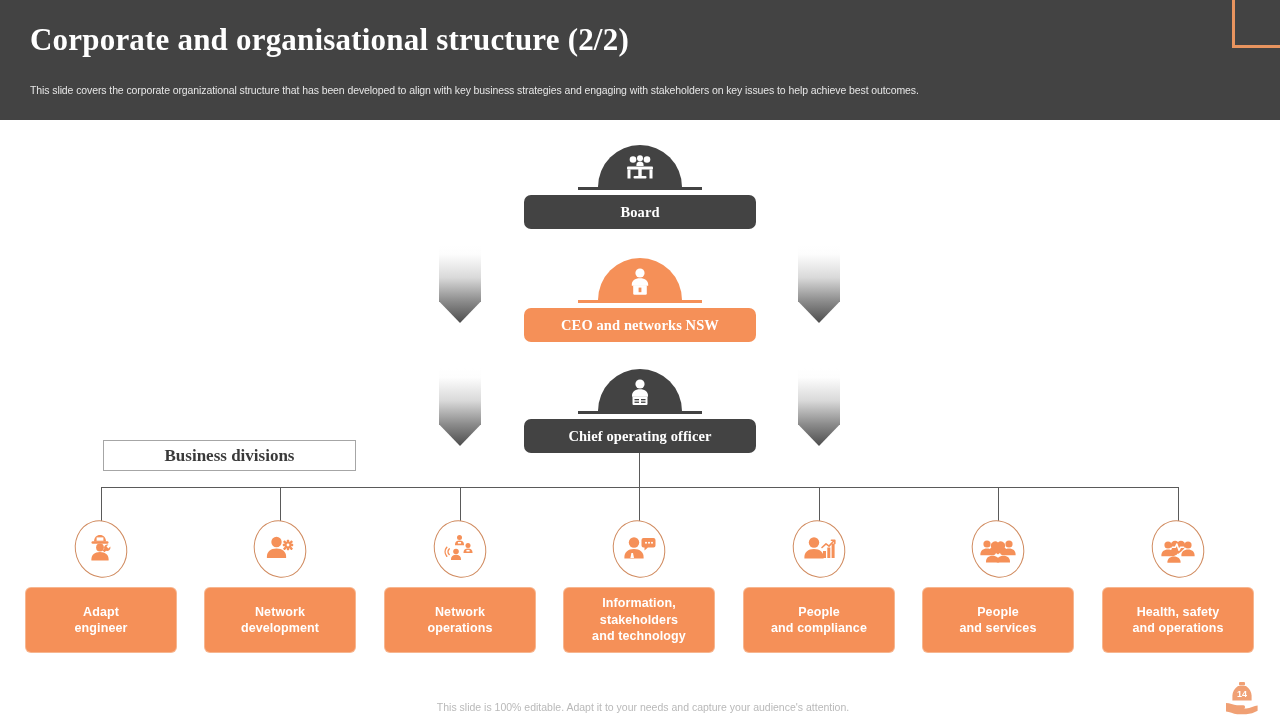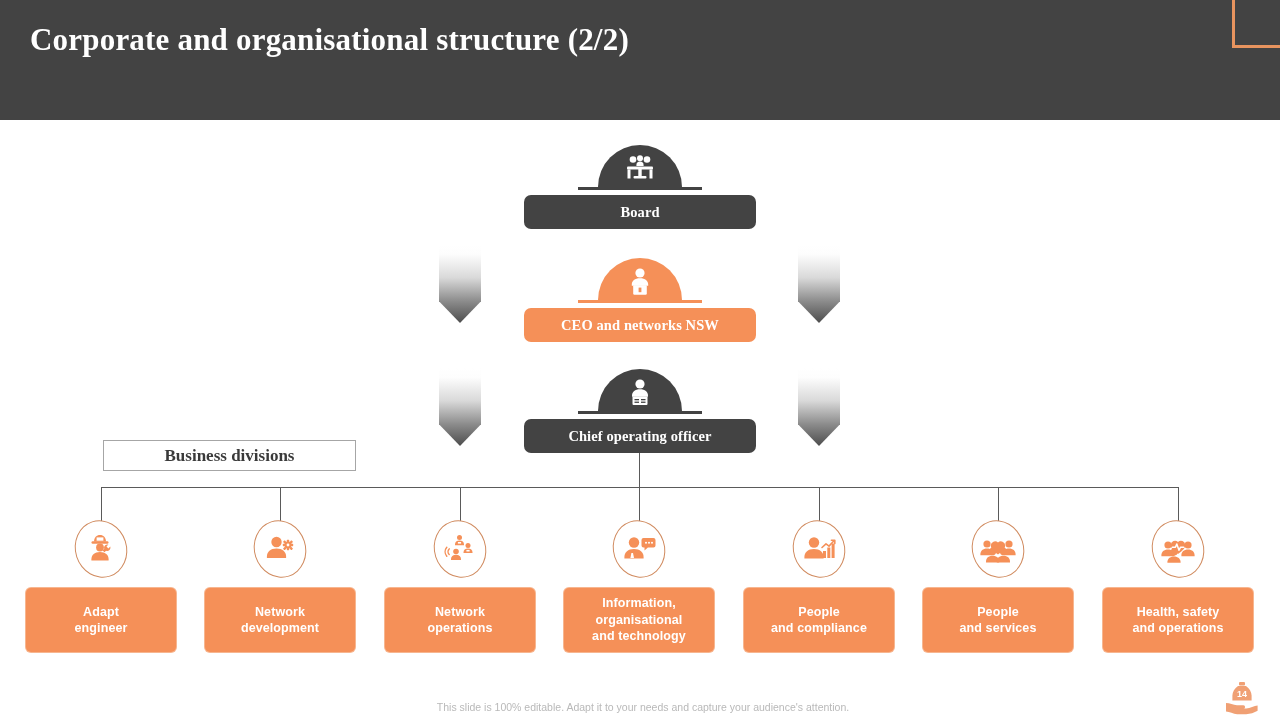--- a/index.html
+++ b/index.html
@@ -120,20 +120,21 @@
   }
   .page-badge { position: absolute; right: 16px; bottom: 5px; width: 44px; height: 34px; }
 </style>
 </head>
 <body>
 
 <div class="slide">
 
   <div class="header">
     <div class="header-title">Corporate and organisational structure (2/2)</div>
+    <div class="header-sub">This slide covers the corporate organizational structure that has been developed to align with key business strategies and engaging with stakeholders on key issues to help achieve best outcomes.</div>
     <div class="corner-accent">
       <div class="v"></div>
       <div class="h"></div>
     </div>
   </div>
 
   <div class="node dark" style="left:524px; top:145px; width:232px;">
     <div class="dome"></div>
     <div class="dome-icon">
       <svg viewBox="0 0 40 32" width="40" height="32">
@@ -286,21 +287,21 @@
         <path d="M12 21 l1 5 h-3.6 l1-5z" fill="#fff"></path>
         <path d="M22.5 6 h10 a2 2 0 0 1 2 2 v5.4 a2 2 0 0 1-2 2 h-5.6 l-3.4 3 v-3 h-1 a2 2 0 0 1-2-2 V8 a2 2 0 0 1 2-2z" fill="#f59058"></path>
         <circle cx="25" cy="10.7" r="1" fill="#fff"></circle>
         <circle cx="28" cy="10.7" r="1" fill="#fff"></circle>
         <circle cx="31" cy="10.7" r="1" fill="#fff"></circle>
       </svg>
     </div>
     <div class="div-box">
       <span>
         <span>Information,</span><br>
-        <span>organisational</span><br>
+        <span>stakeholders</span><br>
         <span>and technology</span>
       </span>
     </div>
   </div>
 
   <div class="division" style="left:744px;">
     <div class="div-circle"></div>
     <div class="div-icon">
       <svg viewBox="0 0 36 32" width="36" height="32">
         <circle cx="13" cy="10.5" r="5.2" fill="#f59058"></circle>

